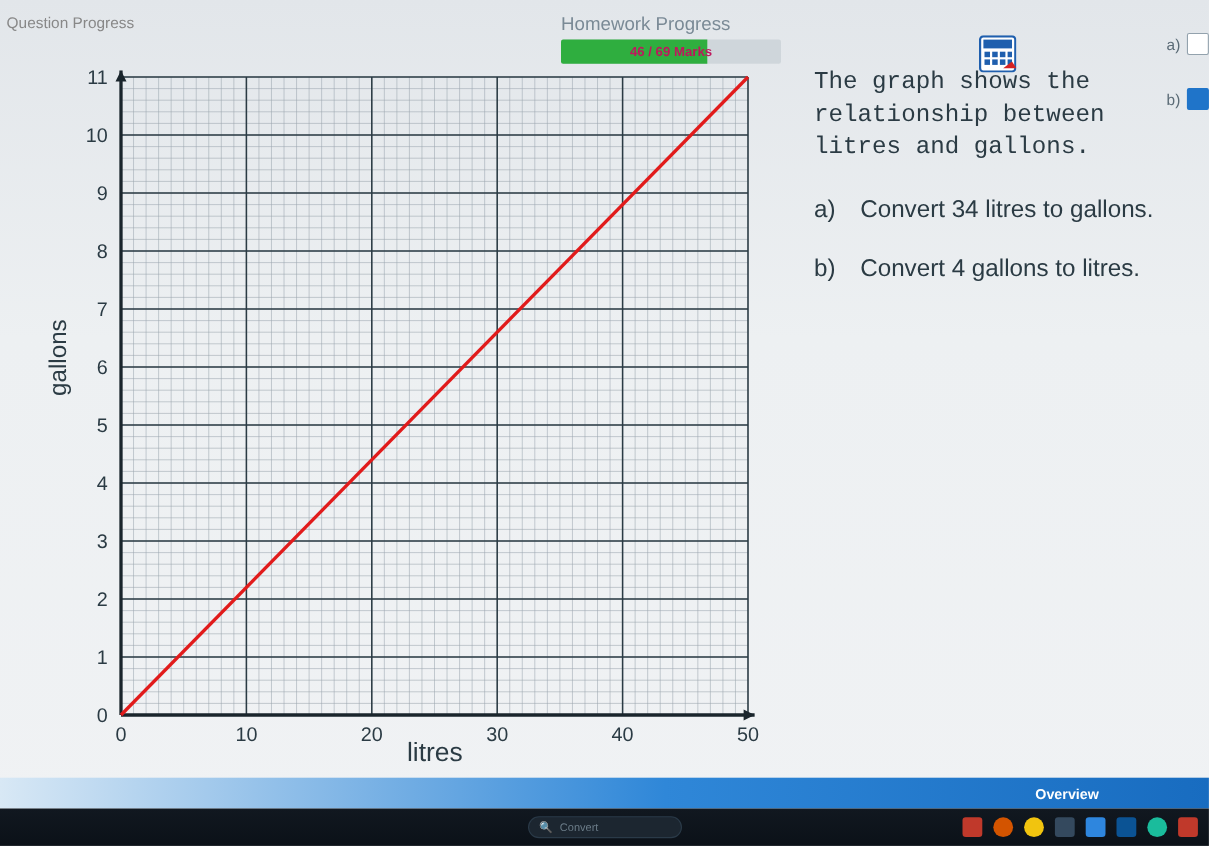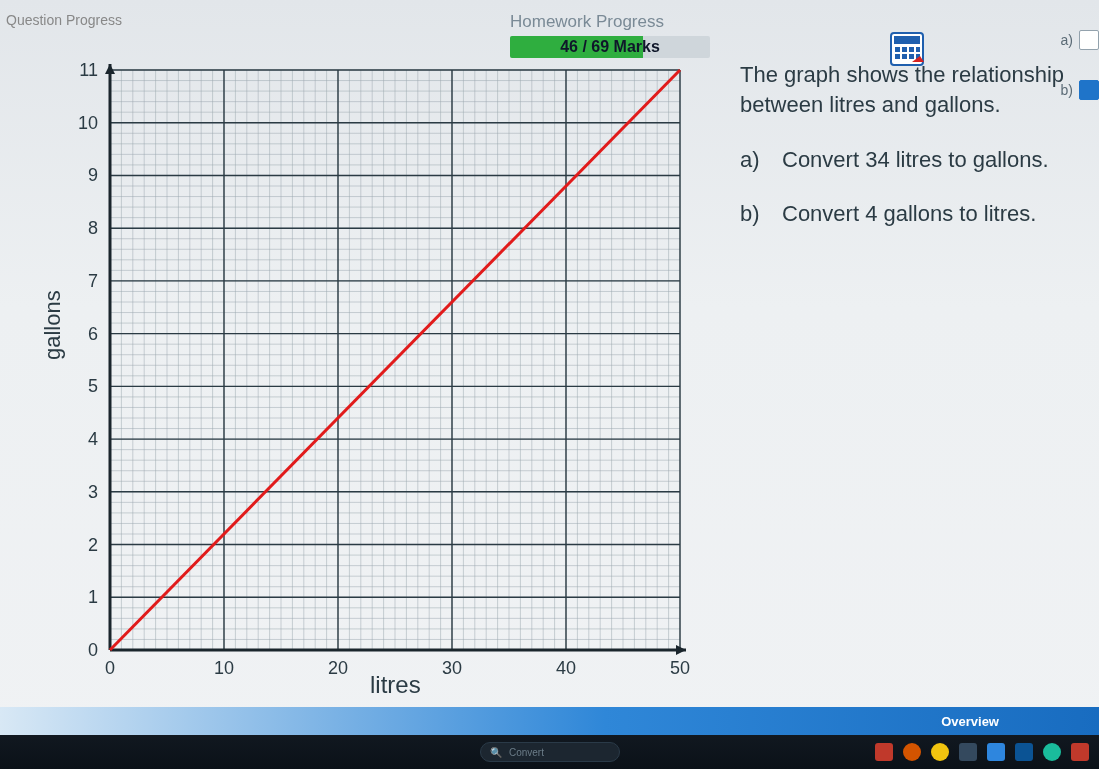--- a/index.html
+++ b/index.html
@@ -35,42 +35,42 @@
     border-radius: 2px;
     position: relative;
   }
   .hw-fill {
     position: absolute; left:0; top:0; bottom:0;
     background: #2fae3f;
     border-radius: 2px 0 0 2px;
   }
   .hw-text {
     position: absolute; left:0; right:0; top:0; bottom:0;
-    color: #0f172a; font-size: 16px; font-weight: bold;
+    color: #be185d; font-size: 12px; font-weight: bold;
     display:flex; align-items:center; justify-content:center;
   }
   .calc-icon {
     position: absolute; left: 890px; top: 20px;
     width: 34px; height: 34px;
   }
   .main {
     position: absolute; left: 40px; top: 60px; right: 30px; bottom: 70px;
     display: flex;
   }
   .chart-col {
     flex: 0 0 680px;
     position: relative;
   }
   .question-col {
     flex: 1;
     padding-left: 20px;
     font-size: 22px;
     color: #2b3b44;
   }
-  .question-intro { line-height: 1.35; margin-bottom: 28px; }
+  .question-intro { line-height: 1.35; margin-bottom: 28px; font-family: Liberation Mono, monospace; }
   .qpart { display:flex; gap:18px; margin-bottom: 28px; }
   .qletter { flex: 0 0 24px; }
   .answer-slots {
     position: absolute; right: 0; top: 30px;
     width: 50px;
   }
   .slot {
     display:flex; align-items:center; gap:6px;
     font-size: 14px; color:#5b6b76; margin-bottom: 30px;
     justify-content: flex-end;

